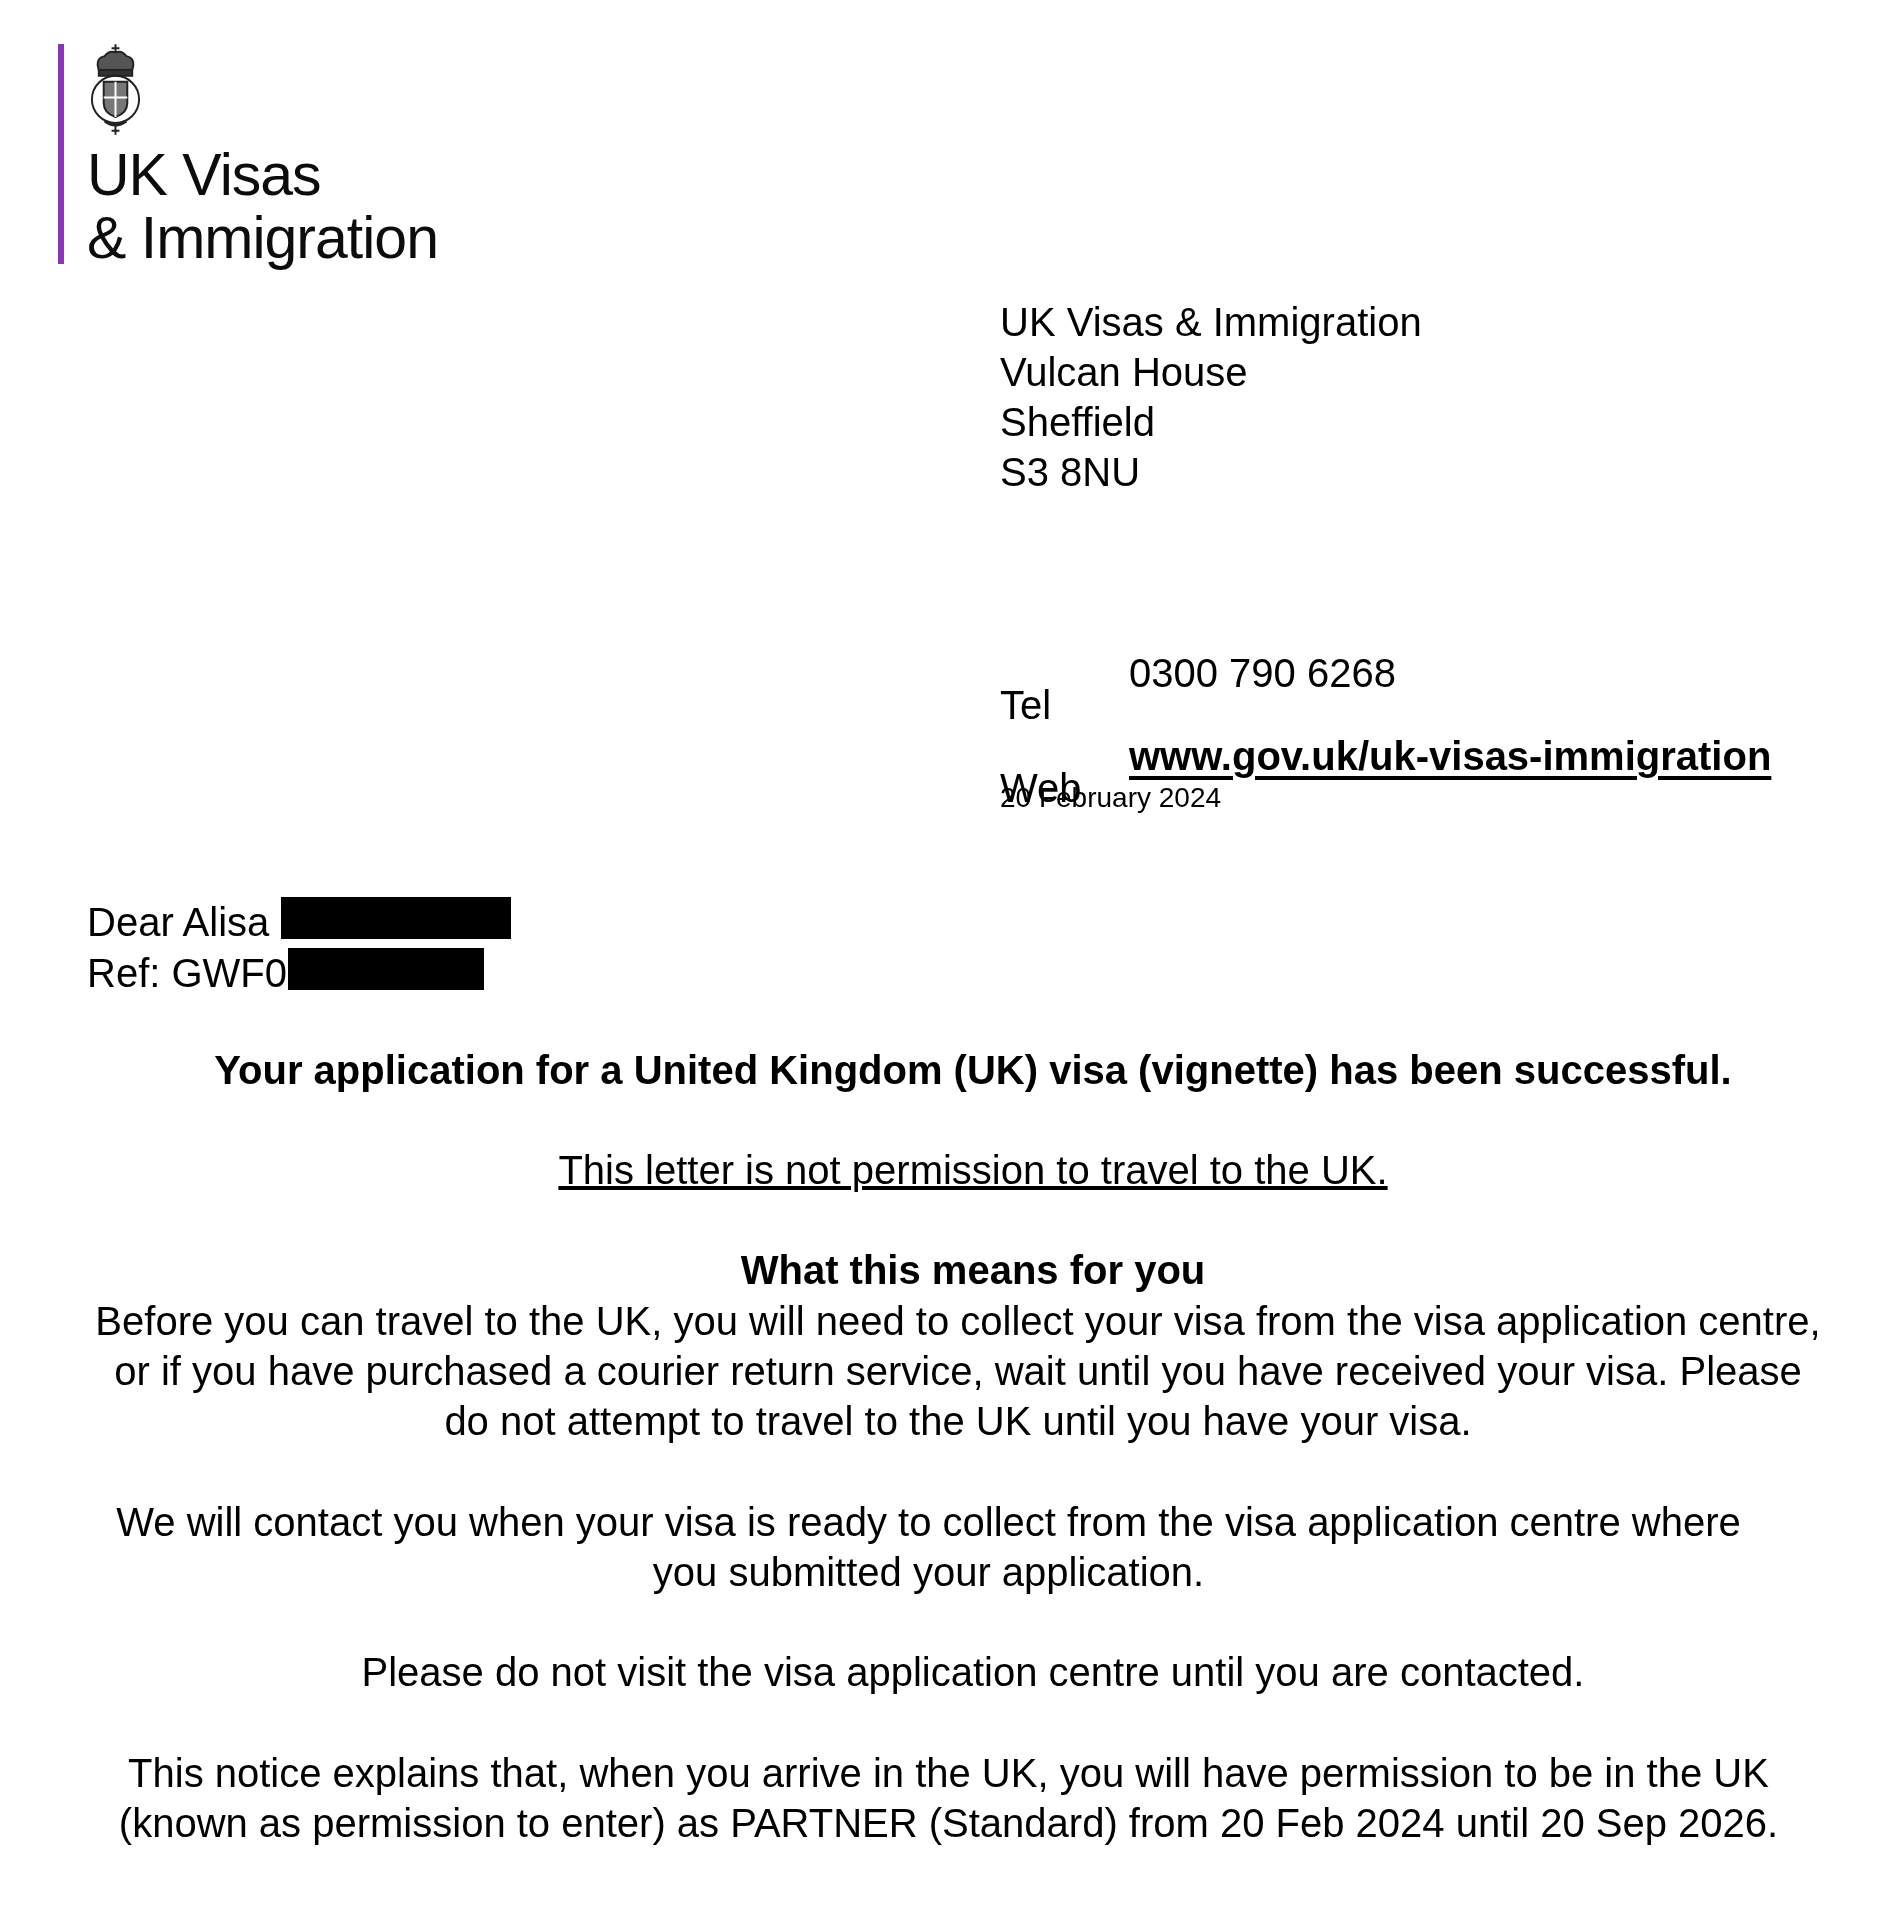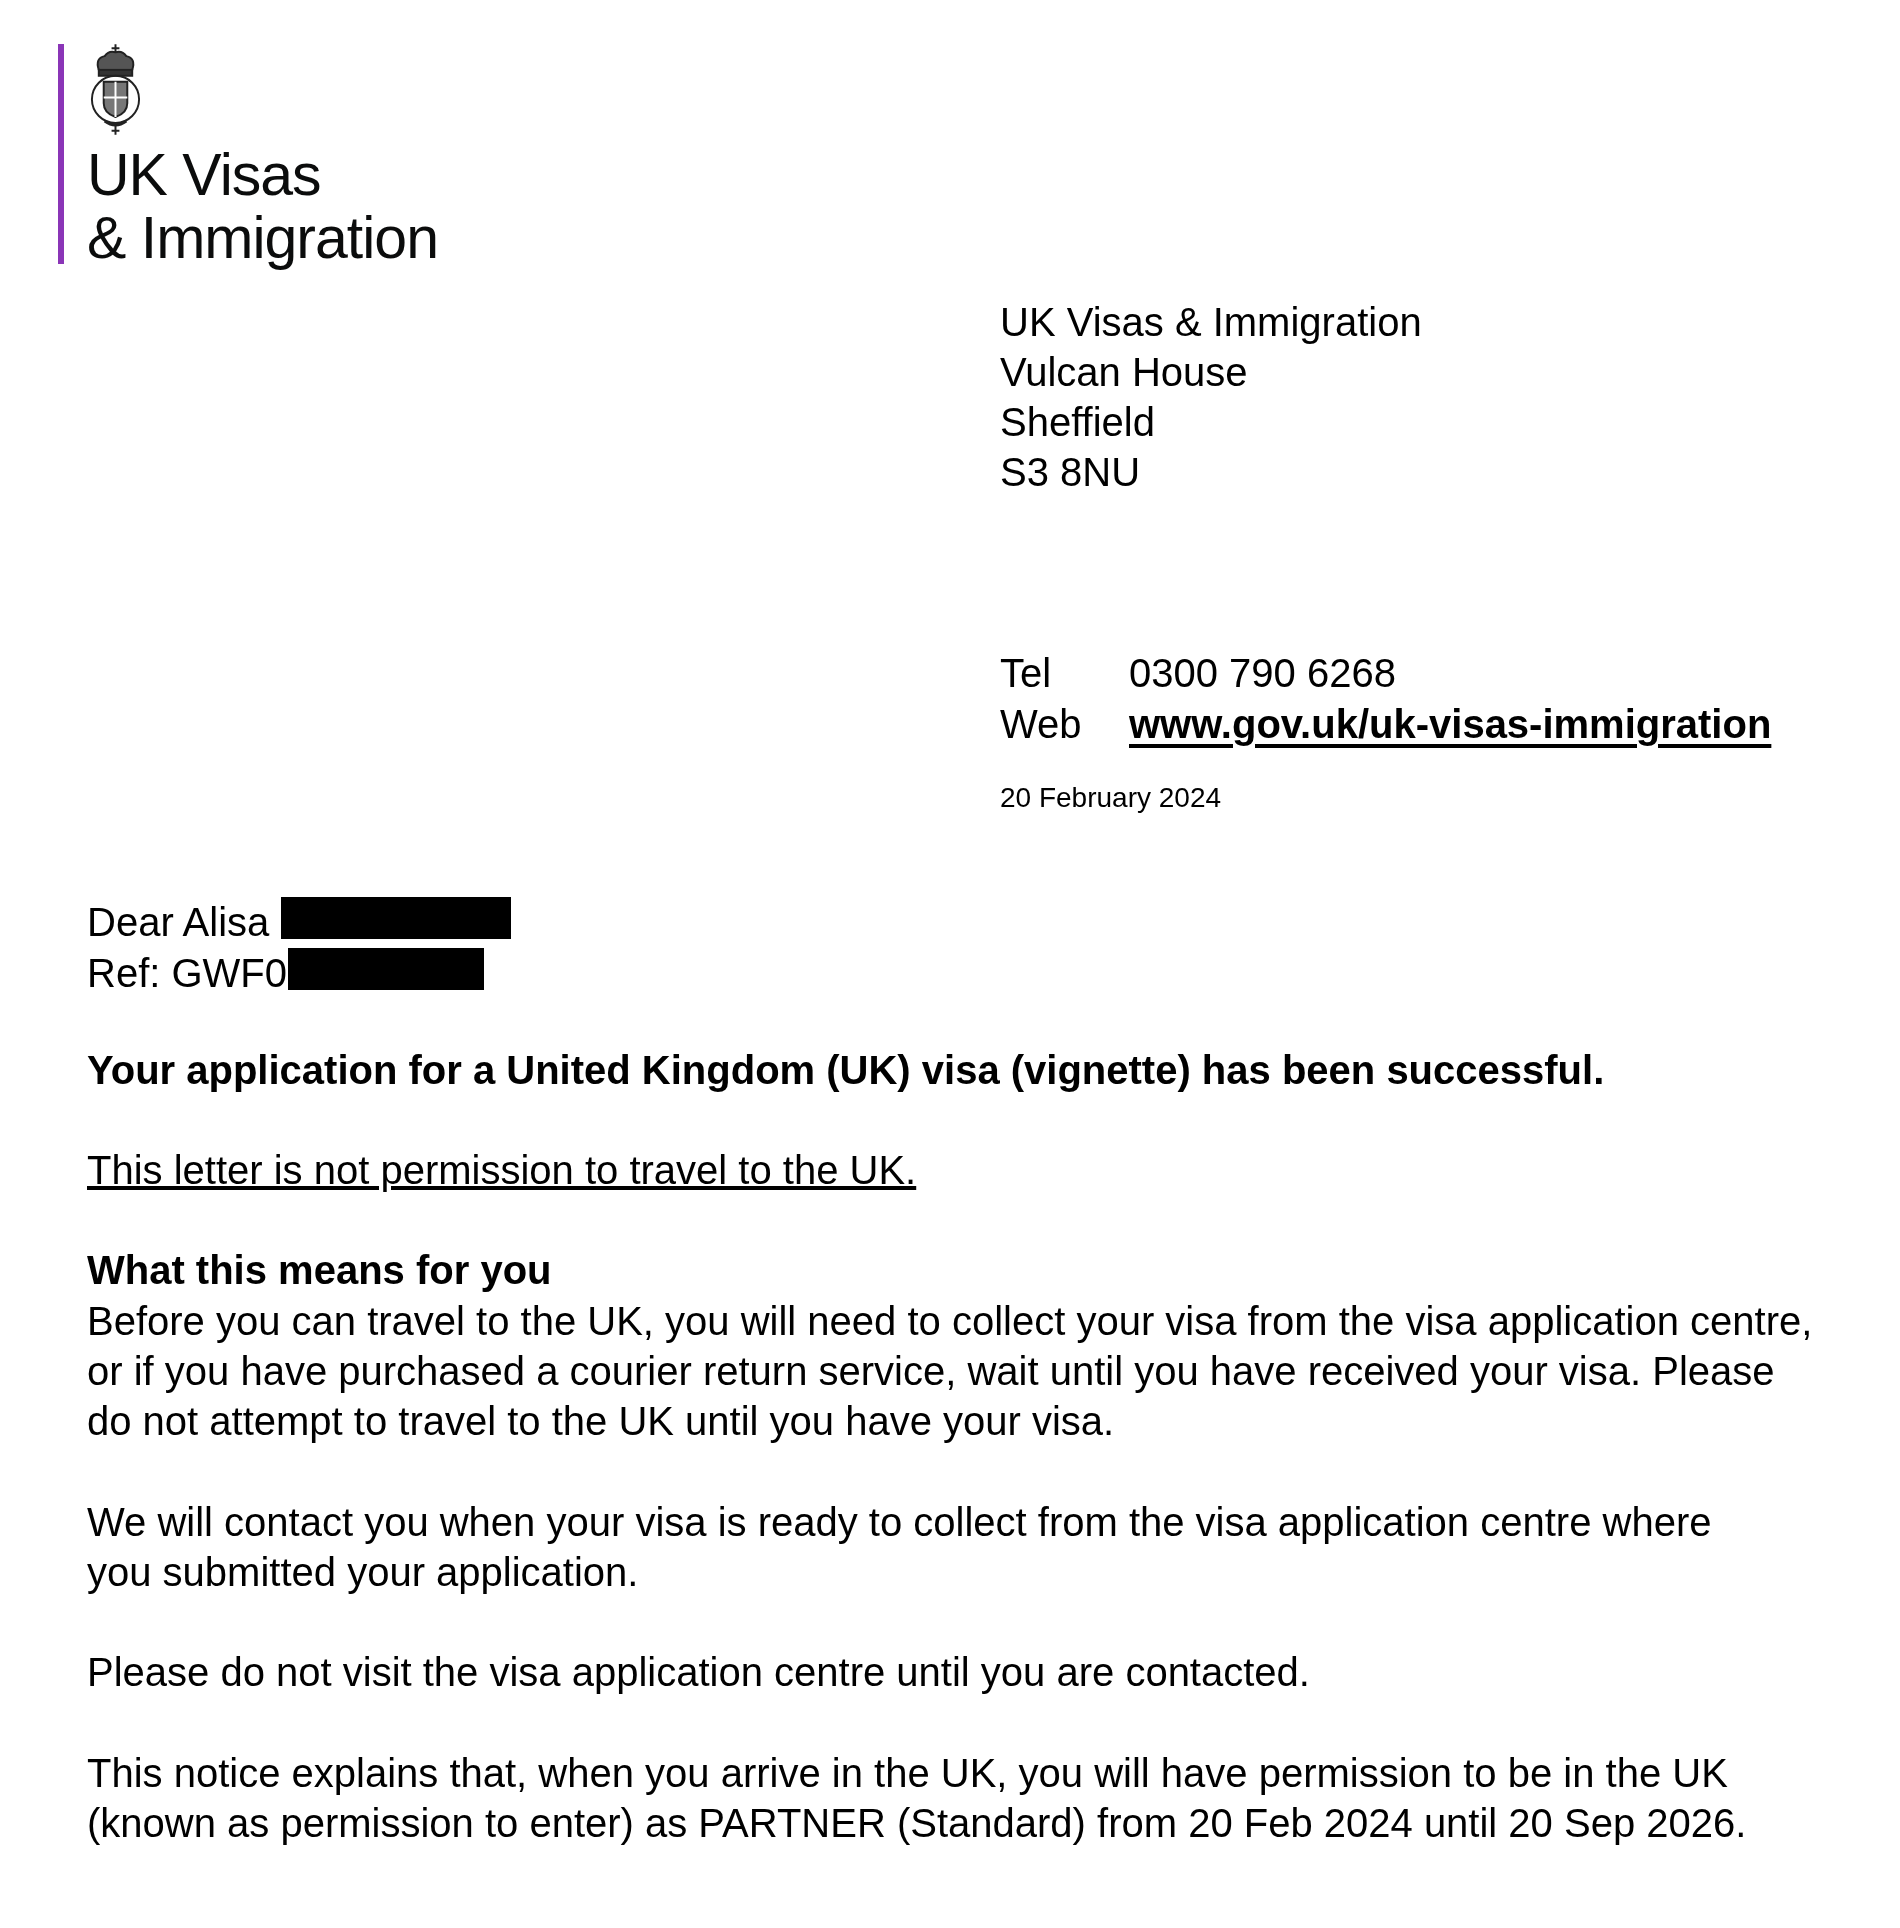--- a/index.html
+++ b/index.html
@@ -9,33 +9,33 @@
     }
     .logo-bar { position: absolute; left: 58px; top: 44px; width: 6px; height: 220px; background: #8a35b7; }
     .crest { position: absolute; left: 87px; top: 42px; width: 57px; height: 99px; }
     .logo-text { position: absolute; left: 87px; top: 144px; font-size: 59px; line-height: 63px; color: #0b0c0c; letter-spacing: -1px; }
     .logo-text div { white-space: nowrap; }
 
     .address { position: absolute; left: 1000px; top: 297px; font-size: 40px; line-height: 50px; }
     .address div { white-space: nowrap; }
     .contact { position: absolute; left: 1000px; top: 648px; font-size: 40px; line-height: 51px; }
     .contact-row { display: flex; white-space: nowrap; }
-    .contact-label { width: 129px; }
+    .contact-label { width: 129px; margin-top: 32px; }
     .contact-link { color: #000000; font-weight: bold; text-decoration: underline; text-decoration-thickness: 4px; text-underline-offset: 6px; }
     .date { position: absolute; left: 1000px; top: 782px; font-size: 28px; white-space: nowrap; }
 
     .salutation { position: absolute; left: 87px; top: 897px; font-size: 40px; line-height: 51px; }
     .sal-row { display: flex; white-space: nowrap; }
     .redact { display: inline-block; background: #000; height: 42px; }
     .redact.name { width: 230px; margin-left: 12px; }
     .redact.ref { width: 196px; margin-left: 1px; }
 
     .body-text { position: absolute; left: 87px; width: 1772px; font-size: 40px; line-height: 50px; }
     .bold { font-weight: bold; }
-    p { margin: 0; }
+    p { margin: 0; text-align: center; }
   </style>
 </head>
 <body>
 
 <div class="logo-bar"></div>
 <svg class="crest" viewBox="0 0 58 100">
   <g fill="none" stroke="#222" stroke-width="2">
     <path d="M29 2 v8 M25 6 h8"></path>
     <path d="M12 28 q-4 -12 6 -14 q4 -6 11 -4 q7 -2 11 4 q10 2 6 14 z" fill="#555"></path>
     <rect x="12" y="28" width="34" height="6" fill="#333"></rect>

